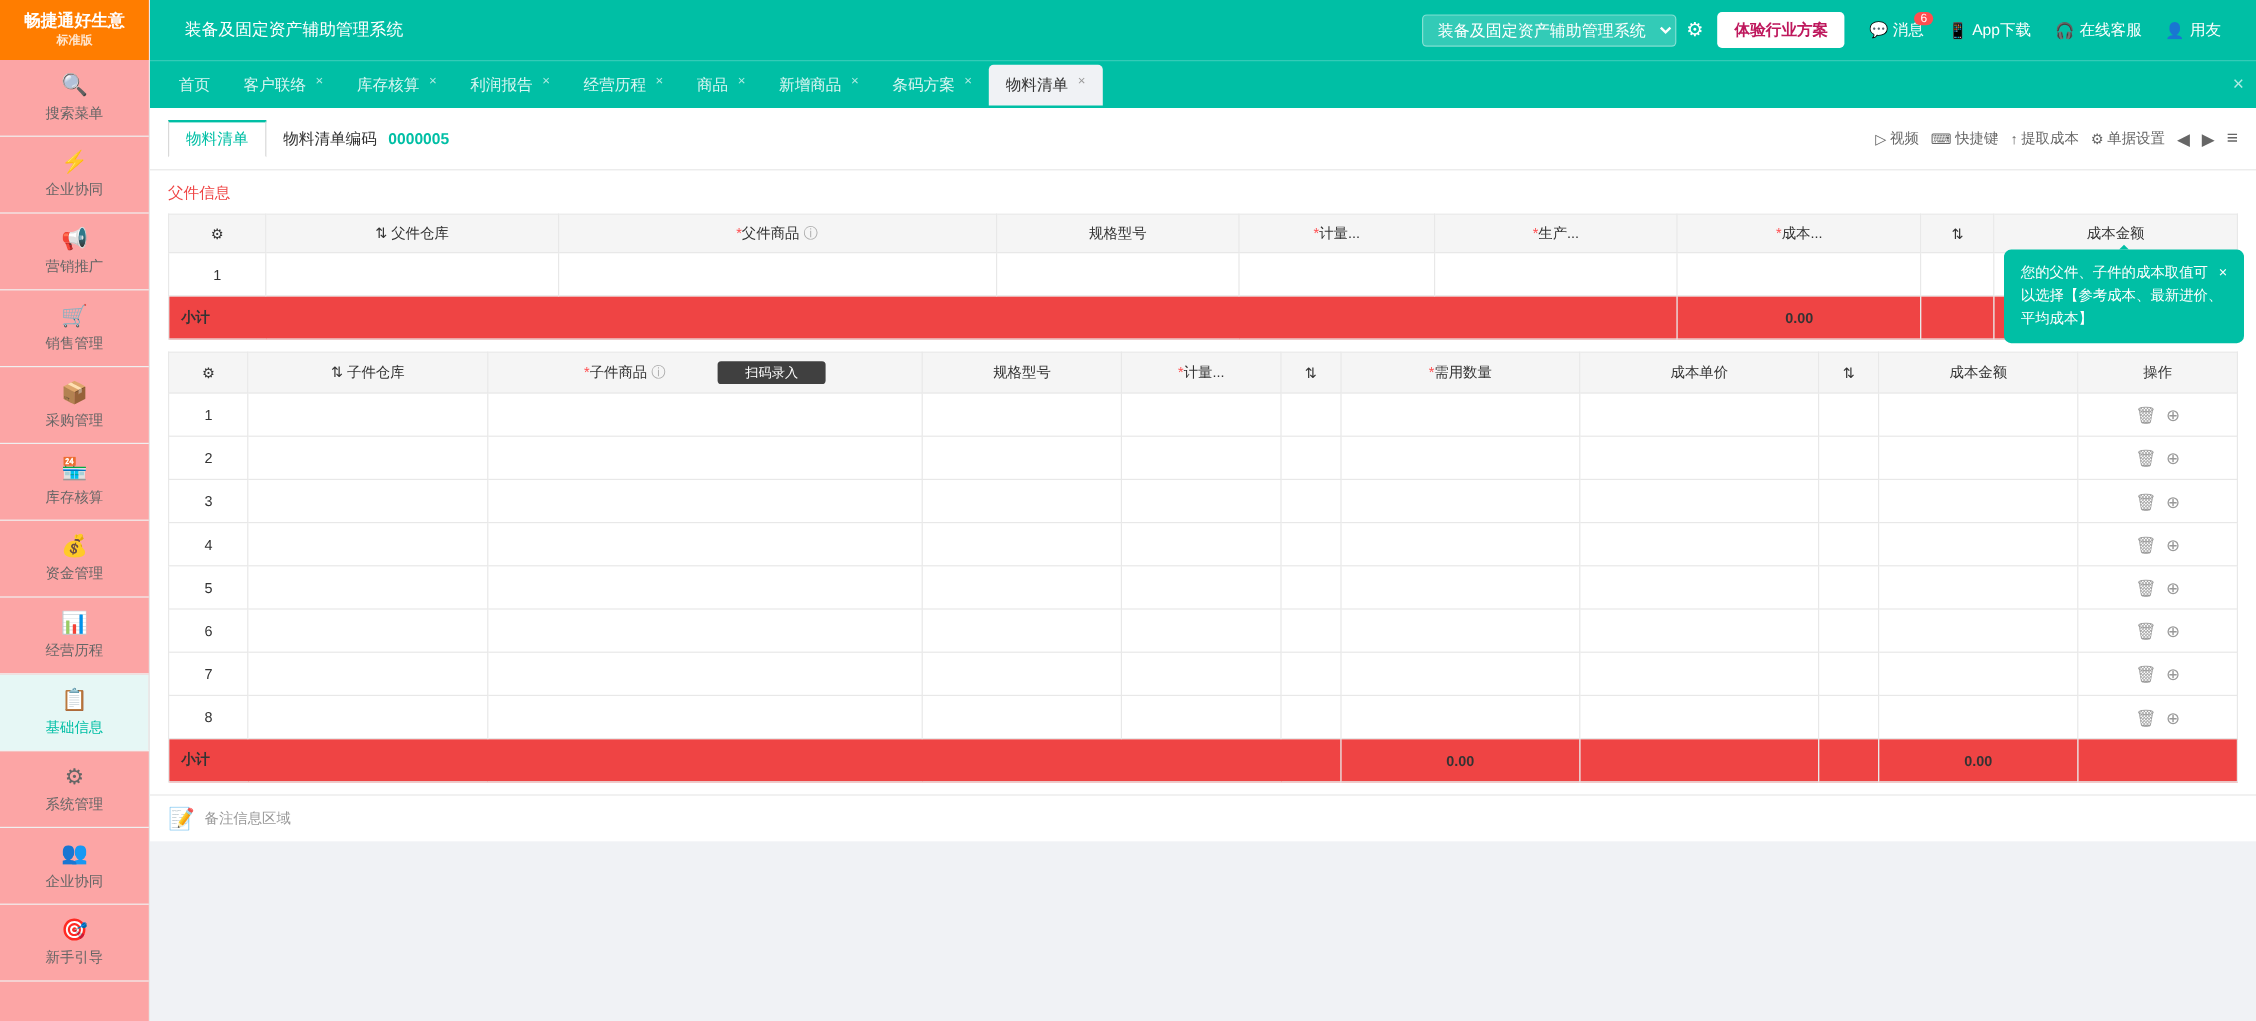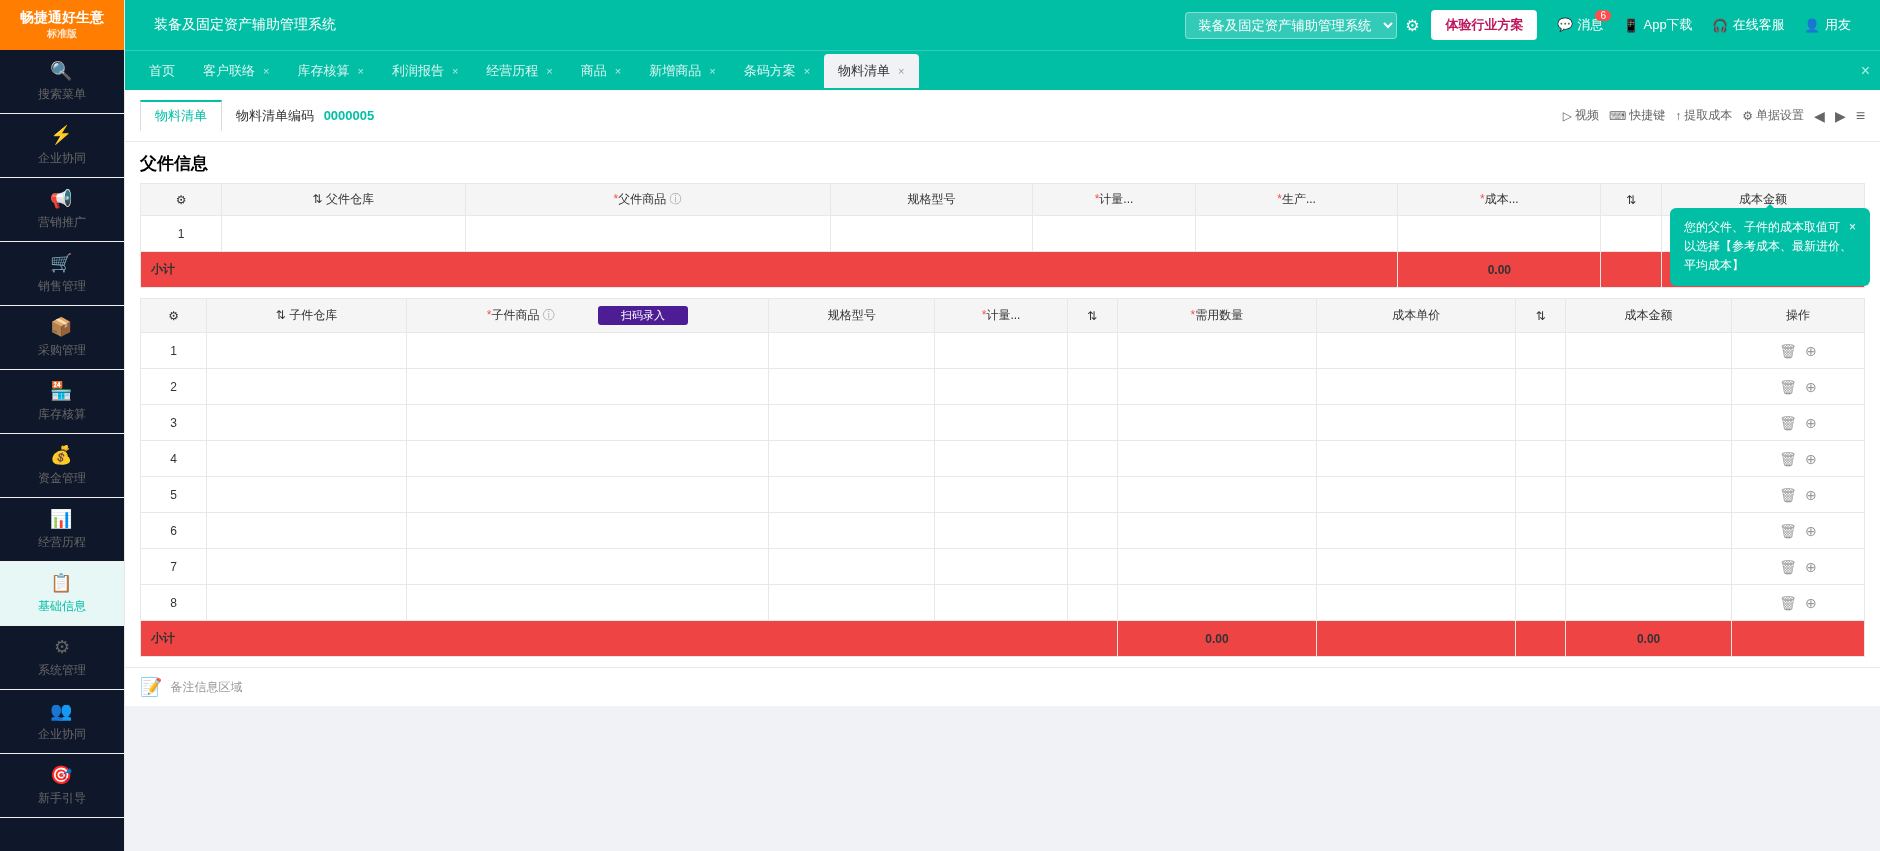--- a/index.html
+++ b/index.html
@@ -1,21 +1,21 @@
 <!DOCTYPE html>
 <html><head>
   <meta charset="utf-8">
   <style>
     * { margin: 0; padding: 0; box-sizing: border-box; }
     body { font-family: 'Microsoft YaHei', Arial, sans-serif; font-size: 13px; background: #f0f2f5; display: flex; height: 851px; overflow: hidden; }
 
     
     .sidebar {
       width: 125px;
-      background: #0f172a;
+      background: #fca5a5;
       display: flex;
       flex-direction: column;
       border-right: 1px solid #e8e8e8;
       flex-shrink: 0;
     }
     .sidebar-logo {
       background: #ff7d00;
       height: 50px;
       display: flex;
       align-items: center;
@@ -115,21 +115,20 @@
       border-top: 1px solid rgba(255,255,255,0.2);
       flex-shrink: 0;
       height: 40px;
     }
     .nav-tab {
       padding: 8px 14px;
       color: rgba(255,255,255,0.85);
       cursor: pointer;
       font-size: 13px;
       display: flex;
-      align-items: center;
       gap: 5px;
       white-space: nowrap;
       border-radius: 4px 4px 0 0;
     }
     .nav-tab.active { background: #f0f2f5; color: #333; border-radius: 4px 4px 0 0; }
     .nav-tab .close-x { font-size: 11px; color: rgba(255,255,255,0.7); margin-left: 3px; }
     .nav-tab.active .close-x { color: #999; }
 
     
     .content-area {
@@ -170,23 +169,23 @@
       align-items: center;
       gap: 10px;
       font-size: 12px;
       color: #666;
     }
     .sub-tabs-right span { cursor: pointer; display: flex; align-items: center; gap: 3px; }
 
     
     .section { padding: 10px 15px 0; }
     .section-title {
-      font-size: 17px;
-      font-weight: bold;
-      color: #000000;
+      font-size: 13px;
+      font-weight: normal;
+      color: #ef4444;
       margin-bottom: 8px;
     }
 
     
     .data-table {
       width: 100%;
       border-collapse: collapse;
       font-size: 12px;
     }
     .data-table th {
@@ -204,21 +203,21 @@
       text-align: center;
       color: #333;
       height: 36px;
     }
     .data-table tr.subtotal td {
       background: #ef4444;
       font-weight: bold;
     }
     .required { color: #ff4d4f; }
     .scan-btn {
-      background: #4c1d95;
+      background: #404040;
       color: white;
       border: none;
       padding: 2px 23px;
       border-radius: 3px;
       font-size: 11px;
       cursor: pointer;
       margin-left: 40px;
     }
     .action-icons { display: flex; justify-content: center; gap: 8px; }
     .action-icon { cursor: pointer; color: #999; font-size: 14px; }

